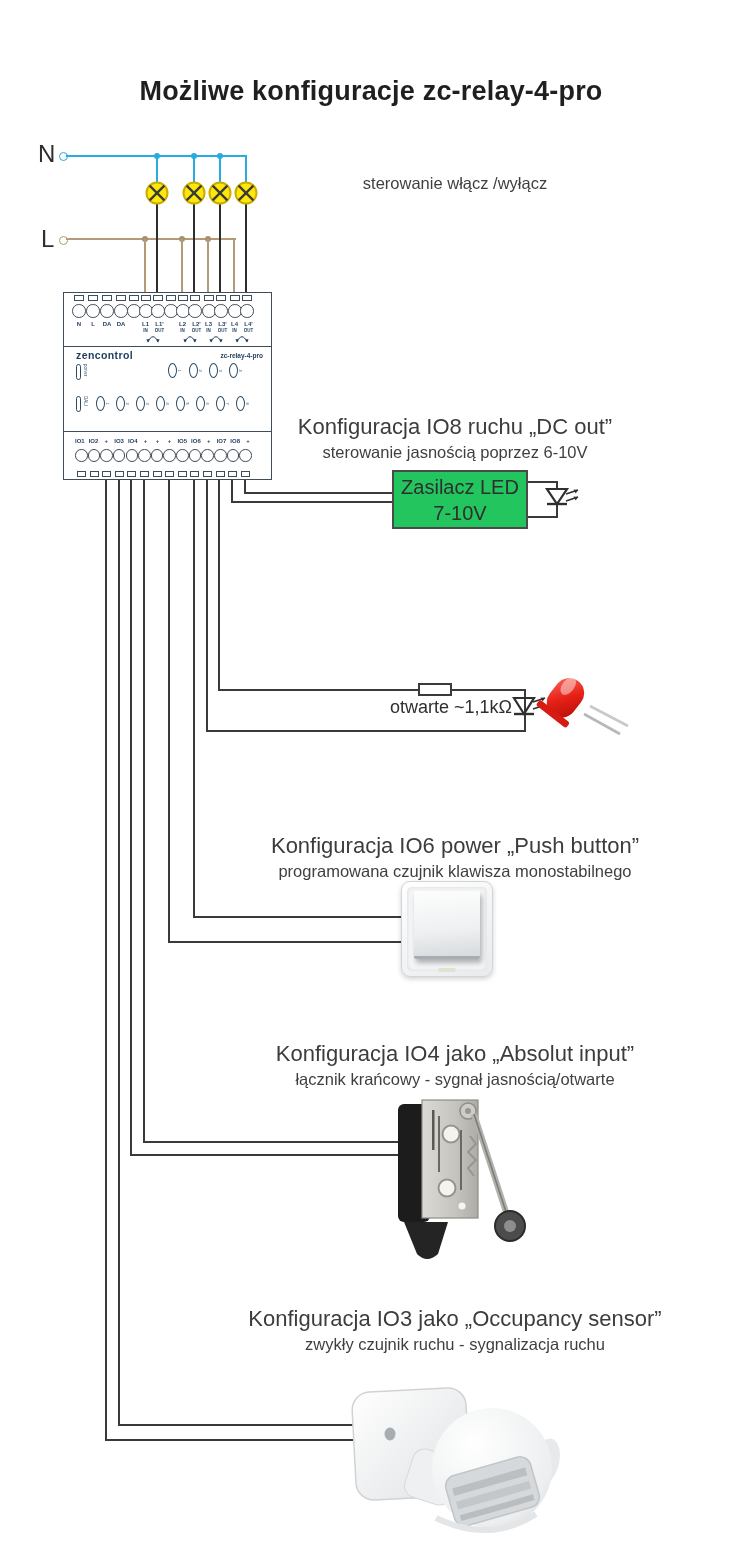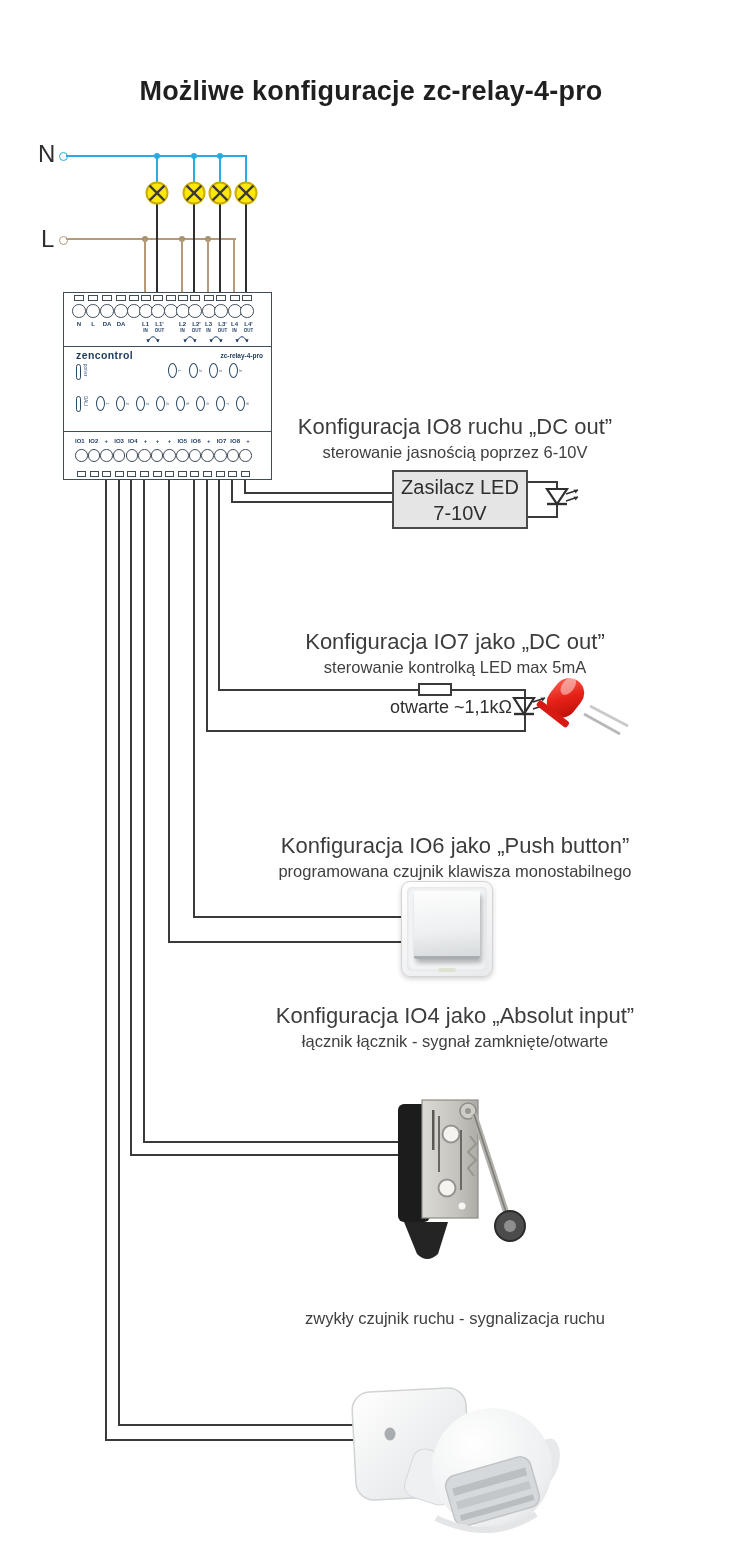--- a/index.html
+++ b/index.html
@@ -4,21 +4,21 @@
 <style>
   html,body{margin:0;padding:0;background:#fff;}
   .canvas{position:relative;width:742px;height:1568px;background:#fff;overflow:hidden;
           font-family:"Liberation Sans",sans-serif;color:#3a3a3a;}
   
   .title{position:absolute;left:0;right:0;top:76px;text-align:center;font-size:27px;
          font-weight:bold;color:#1f1f1f;letter-spacing:.2px;}
   .section{position:absolute;left:168px;right:0;text-align:center;}
   .sec-h{font-size:22px;color:#3c3c3c;}
   .sec-s{font-size:16.5px;color:#3f3f3f;margin-top:3px;}
-  .s0{top:171px}.s1{top:414px}.s2{top:629px}.s3{top:833px}.s4{top:1003px}.s5{top:1306px}
+  .s0{top:171px}.s1{top:414px}.s2{top:629px}.s3{top:833px}.s4{top:1041px}.s5{top:1306px}
   .src-label{position:absolute;font-size:24px;color:#2f2f2f;}
   .n-lab{left:38px;top:140px}.l-lab{left:41px;top:225px}
   
   .h,.v{position:absolute;background:#3a3a3a;}
   .h{height:2px}.v{width:2px}
   .blue{background:#29abe2}.tan{background:#b49a78}
   .dot{position:absolute;width:6px;height:6px;border-radius:50%;}
   .dot.blue{background:#29abe2}.dot.tan{background:#a8906c}
   .src-term{position:absolute;width:7px;height:7px;border-radius:50%;background:#fff;}
   .n-term{left:59px;top:152px;border:1.6px solid #29abe2;}
@@ -91,21 +91,21 @@
   .w3v{left:130px;top:480px;height:676px}.w3h{left:130px;top:1154px;width:268px}
   .w4v{left:143px;top:480px;height:663px}.w4h{left:143px;top:1141px;width:255px}
   .w5v{left:168px;top:480px;height:463px}.w5h{left:168px;top:941px;width:233px}
   .w6v{left:193px;top:480px;height:438px}.w6h{left:193px;top:916px;width:208px}
   .w7v{left:206px;top:480px;height:252px}.w7h{left:206px;top:730px;width:319px}
   .w8v{left:218px;top:480px;height:211px}.w8h{left:218px;top:689px;width:307px}
   .w9v{left:231px;top:480px;height:23px}.w9h{left:231px;top:501px;width:161px}
   .w10v{left:244px;top:480px;height:14px}.w10h{left:244px;top:492px;width:148px}
   
   .zas-box{position:absolute;left:392px;top:470px;width:136px;height:59px;border:2px solid #4a4a4a;
-           background:#e5e5e5;box-sizing:border-box;text-align:center;}
+           background:#22c55e;box-sizing:border-box;text-align:center;}
   .zas-box div{font-size:20px;color:#2f2f2f;line-height:26px;}
   .zas-box div:first-child{margin-top:2px;}
   .zwt{left:528px;top:481px;width:30px}.zwb{left:528px;top:516px;width:30px}
   .zwv{left:556px;top:482px;height:36px}
   .zled{position:absolute;left:540px;top:484px;}
   
   .res{position:absolute;left:418px;top:683px;width:34px;height:13px;border:2px solid #3a3a3a;
        background:#fff;box-sizing:border-box;}
   .res-lab{position:absolute;left:366px;top:697px;width:146px;text-align:right;font-size:18px;color:#2f2f2f;}
   .lwv{left:524px;top:689px;height:43px}
@@ -127,38 +127,36 @@
   .pir{position:absolute;left:350px;top:1386px;}
 </style>
 </head>
 <body>
 
 <div class="canvas">
 
   <div class="title">Możliwe konfiguracje zc-relay-4-pro</div>
 
   <div class="section s0">
+    <div class="sec-s">sterowanie włącz /wyłącz</div>
   </div>
   <div class="section s1">
     <div class="sec-h">Konfiguracja IO8 ruchu „DC out”</div>
     <div class="sec-s">sterowanie jasnością poprzez 6-10V</div>
   </div>
-  <div class="section s2">
-    <div class="sec-h">Konfiguracja IO7 jako „DC out”</div>
-    <div class="sec-s">sterowanie kontrolką LED max 5mA</div>
-  </div>
   <div class="section s3">
-    <div class="sec-h">Konfiguracja IO6 jako „Push button”</div>
+    <div class="sec-h">Konfiguracja IO6 power „Push button”</div>
     <div class="sec-s">programowana czujnik klawisza monostabilnego</div>
   </div>
   <div class="section s4">
     <div class="sec-h">Konfiguracja IO4 jako „Absolut input”</div>
-    <div class="sec-s">łącznik łącznik - sygnał zamknięte/otwarte</div>
+    <div class="sec-s">łącznik krańcowy - sygnał jasnością/otwarte</div>
   </div>
   <div class="section s5">
+    <div class="sec-h">Konfiguracja IO3 jako „Occupancy sensor”</div>
     <div class="sec-s">zwykły czujnik ruchu - sygnalizacja ruchu</div>
   </div>
 
   <span class="src-label n-lab">N</span>
   <span class="src-label l-lab">L</span>
   <span class="src-term n-term"></span>
   <span class="src-term l-term"></span>
 
   <div class="h blue n-line"></div>
   <div>

